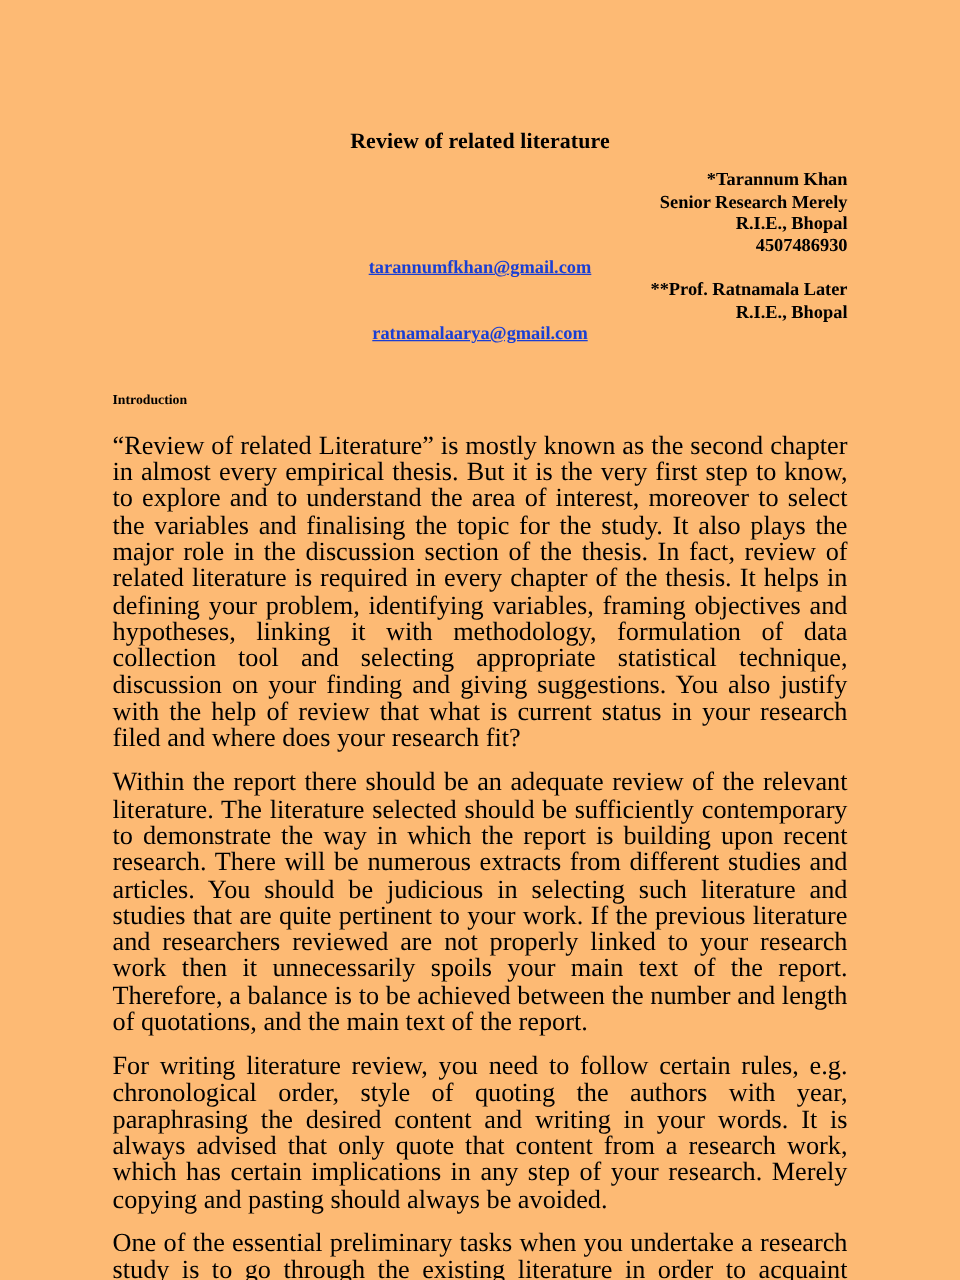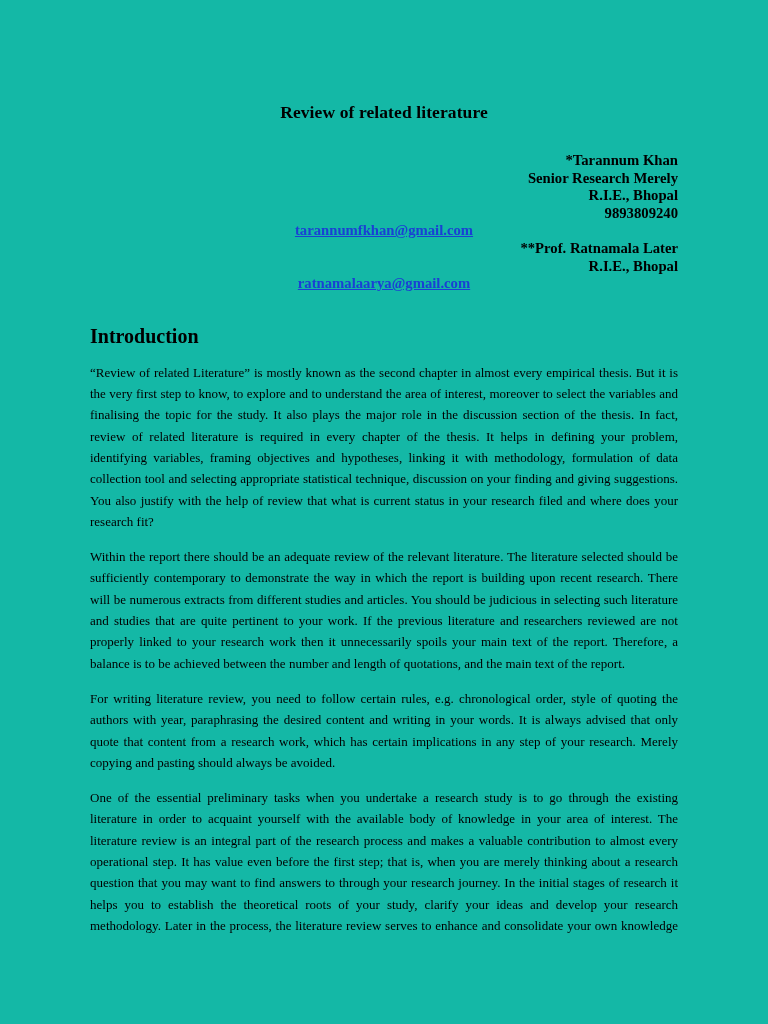--- a/index.html
+++ b/index.html
@@ -12,21 +12,21 @@
     height: 1024px;
     font-family: "Liberation Serif", "DejaVu Serif", serif;
     color: #000000;
     overflow: hidden;
   }
 
   .page {
     position: relative;
     width: 768px;
     height: 1024px;
-    background: #14b8a6;
+    background: #fdba74;
     box-sizing: border-box;
   }
 
   .content {
     position: absolute;
     left: 90px;
     top: 0;
     width: 588px;
   }
 
@@ -34,21 +34,21 @@
     text-align: center;
     font-weight: bold;
     font-size: 17.5px;
     line-height: 22px;
     margin: 0;
     padding-top: 101px;
     letter-spacing: 0.1px;
   }
 
   .author-block {
-    margin-top: 29px;
+    margin-top: 13px;
     text-align: right;
     font-size: 14.7px;
     line-height: 17.6px;
     font-weight: bold;
   }
 
   .author-block .line {
     display: block;
     white-space: nowrap;
   }
@@ -56,30 +56,30 @@
   .author-block .email {
     color: #1a3fd4;
     text-decoration: underline;
     font-weight: bold;
     text-align: center;
   }
 
   .section-heading {
     margin: 0;
     padding-top: 33px;
-    font-size: 20px;
+    font-size: 11px;
     line-height: 20px;
     font-weight: bold;
     text-align: left;
   }
 
   .body-para {
     margin: 0;
     padding-top: 14px;
-    font-size: 13px;
+    font-size: 21px;
     line-height: 21.3px;
     text-align: justify;
     text-justify: inter-word;
     hyphens: none;
   }
 
   .body-para:first-of-type {
     padding-top: 16px;
   }
 
@@ -94,21 +94,21 @@
 
 <div class="page">
   <div class="content">
 
     <h1 class="doc-title">Review of related literature</h1>
 
     <div class="author-block">
       <span class="line">*Tarannum Khan</span>
       <span class="line">Senior Research Merely</span>
       <span class="line">R.I.E., Bhopal</span>
-      <span class="line">9893809240</span>
+      <span class="line">4507486930</span>
       <a class="line email" href="#">tarannumfkhan@gmail.com</a>
       <span class="line">**Prof. Ratnamala Later</span>
       <span class="line">R.I.E., Bhopal</span>
       <a class="line email" href="#">ratnamalaarya@gmail.com</a>
     </div>
 
     <h2 class="section-heading">Introduction</h2>
 
     <p class="body-para">“Review of related Literature” is mostly known as the second chapter in almost every empirical thesis. But it is the very first step to know, to explore and to understand the area of interest, moreover to select the variables and finalising the topic for the study. It also plays the major role in the discussion section of the thesis. In fact, review of related literature is required in every chapter of the thesis. It helps in defining your problem, identifying variables, framing objectives and hypotheses, linking it with methodology, formulation of data collection tool and selecting appropriate statistical technique, discussion on your finding and giving suggestions. You also justify with the help of review that what is current status in your research filed and where does your research fit?</p>
     <p class="body-para">Within the report there should be an adequate review of the relevant literature. The literature selected should be sufficiently contemporary to demonstrate the way in which the report is building upon recent research. There will be numerous extracts from different studies and articles. You should be judicious in selecting such literature and studies that are quite pertinent to your work. If the previous literature and researchers reviewed are not properly linked to your research work then it unnecessarily spoils your main text of the report. Therefore, a balance is to be achieved between the number and length of quotations, and the main text of the report.</p>

